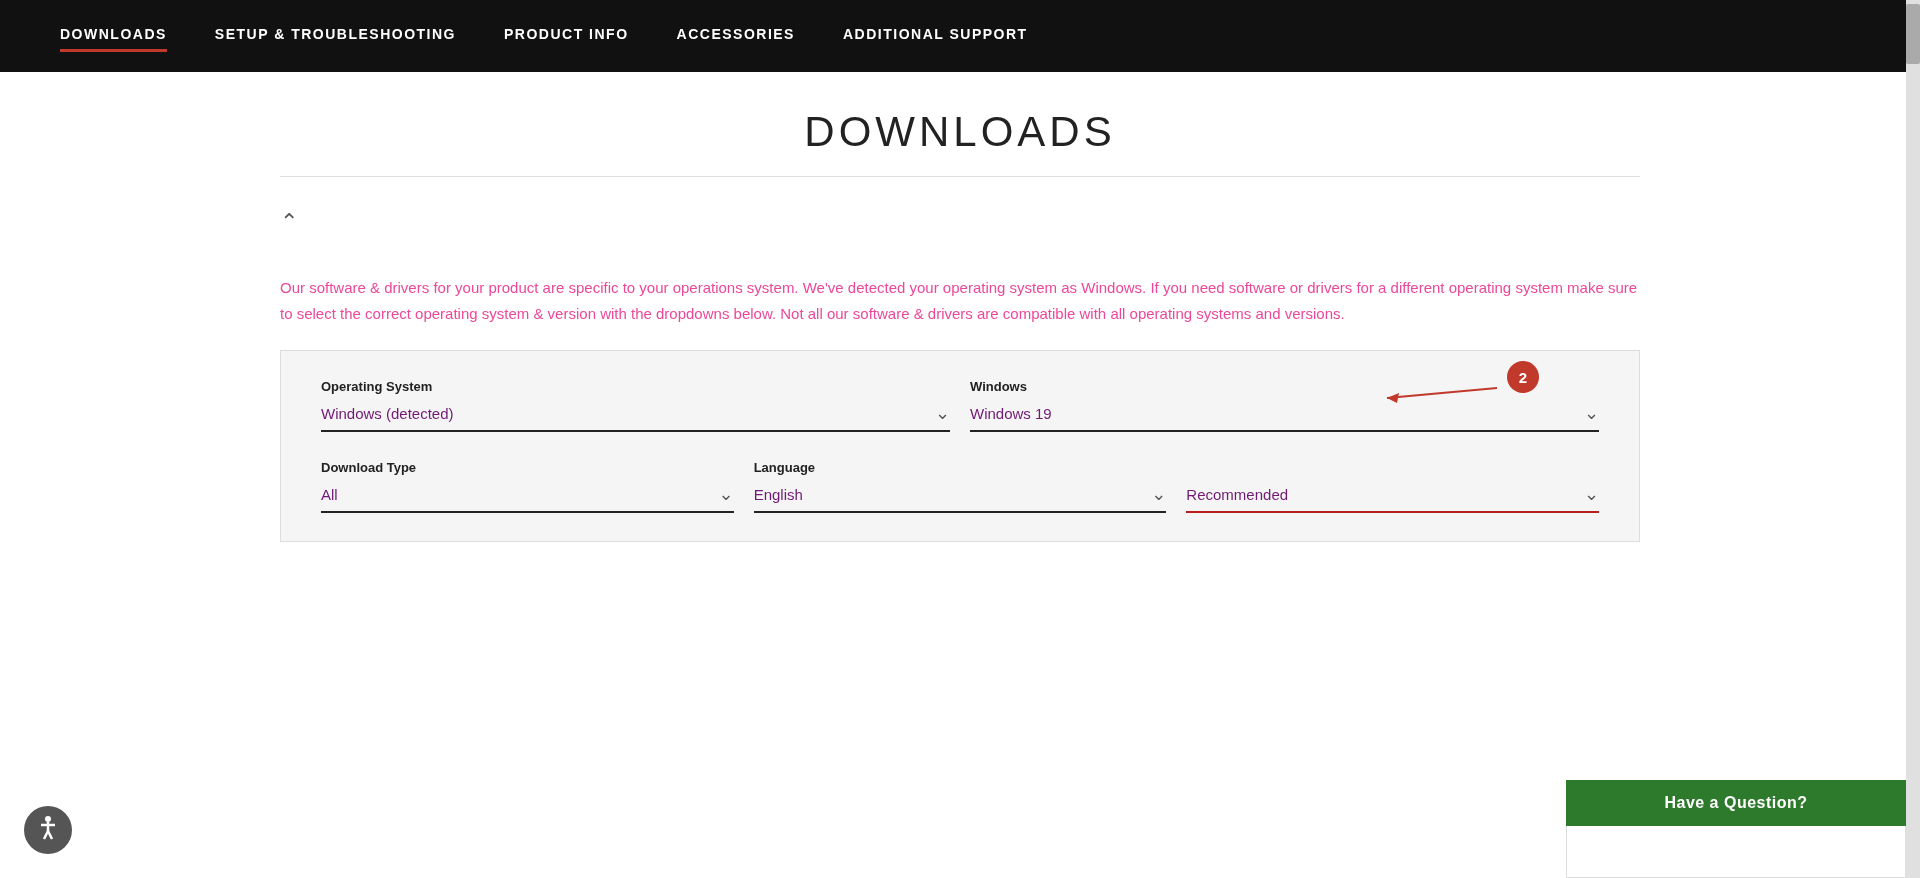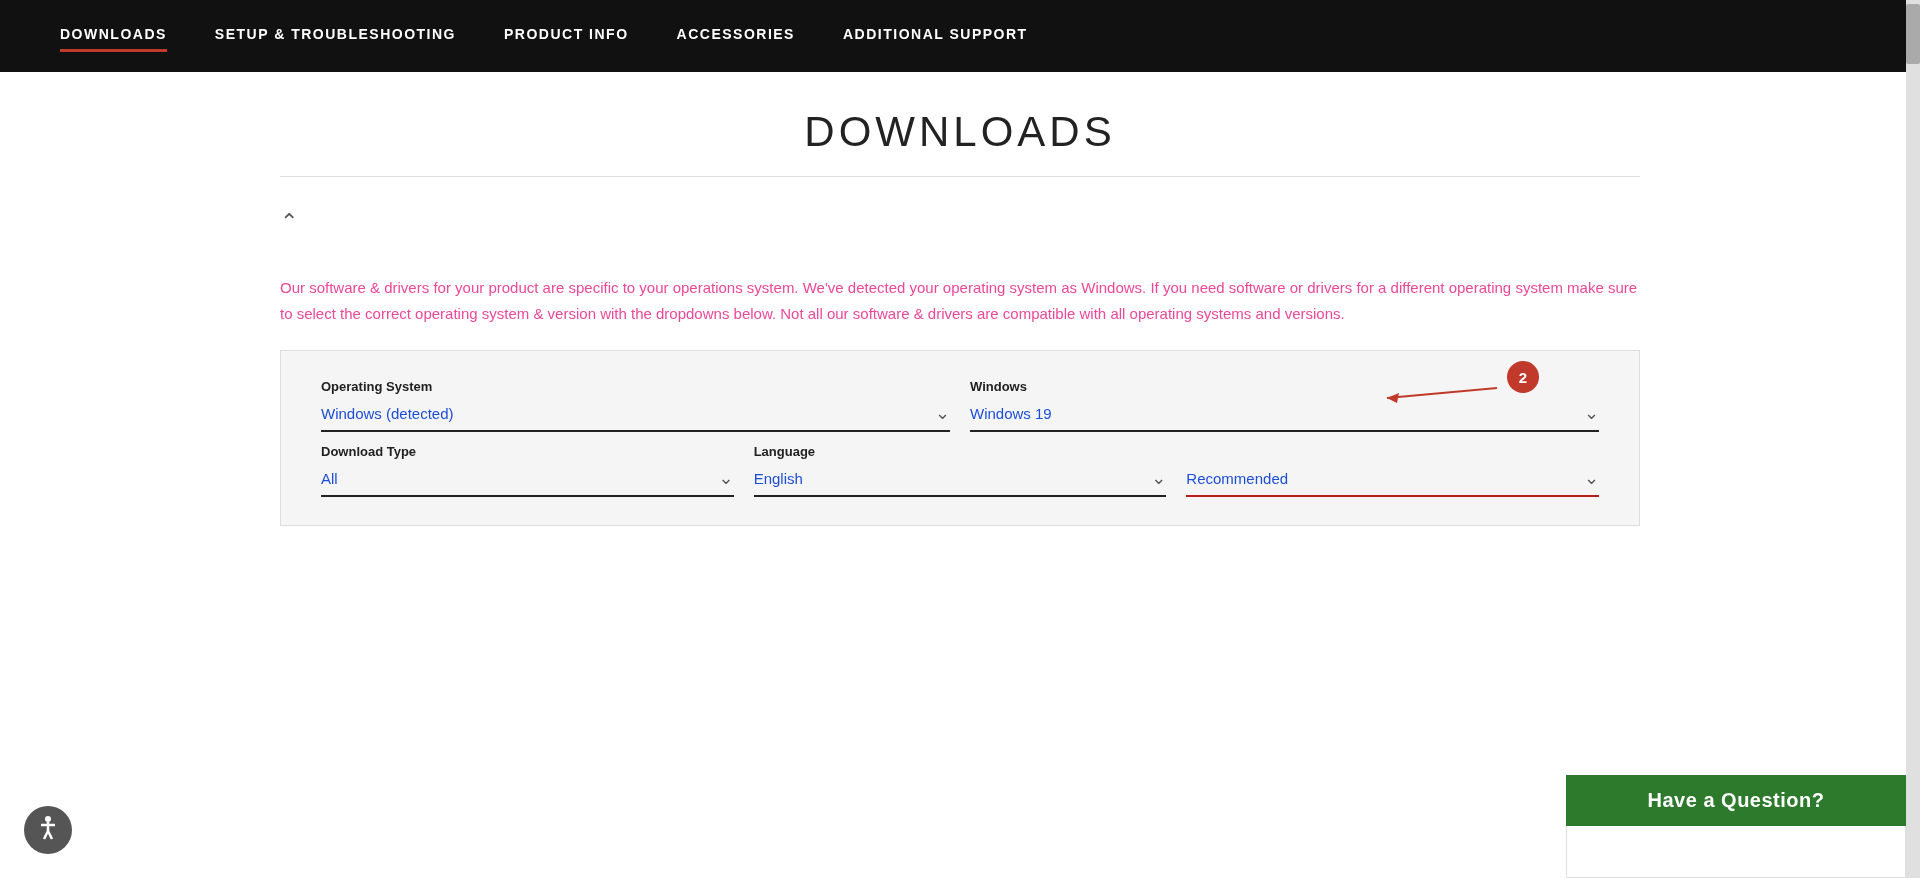--- a/index.html
+++ b/index.html
@@ -152,21 +152,21 @@
     .dropdown-field {
       display: flex;
       align-items: center;
       justify-content: space-between;
       border-bottom: 2px solid #222;
       padding-bottom: 6px;
       cursor: pointer;
     }
     .dropdown-value {
       font-size: 15px;
-      color: #1d4ed8;
+      color: #701a75;
     }
     .chevron-down {
       font-size: 18px;
       color: #555;
     }
 
     
     .annotation2-wrap {
       position: relative;
       flex: 1;
@@ -193,33 +193,33 @@
       top: -6px;
       right: 92px;
       pointer-events: none;
     }
 
     
     .filter-row-2 {
       display: flex;
       gap: 20px;
       align-items: flex-end;
-      margin-top: 12px;
+      margin-top: 28px;
     }
     .have-question-container {
       position: fixed;
       bottom: 0;
       right: 14px;
       width: 340px;
       z-index: 101;
     }
     .hq-green {
       background: #2d7a2d;
       color: #fff;
-      font-size: 20px;
+      font-size: 16px;
       font-weight: 700;
       text-align: center;
       padding: 14px 0;
       cursor: pointer;
       letter-spacing: 0.5px;
     }
     .hq-white {
       background: #fff;
       height: 52px;
       border: 1px solid #ddd;

